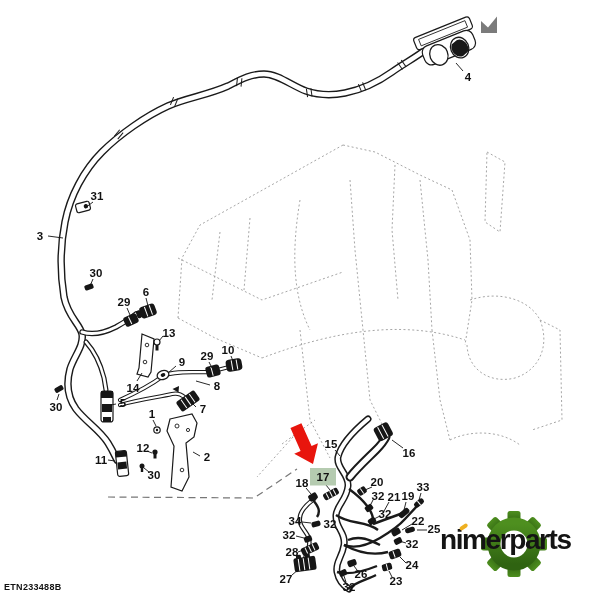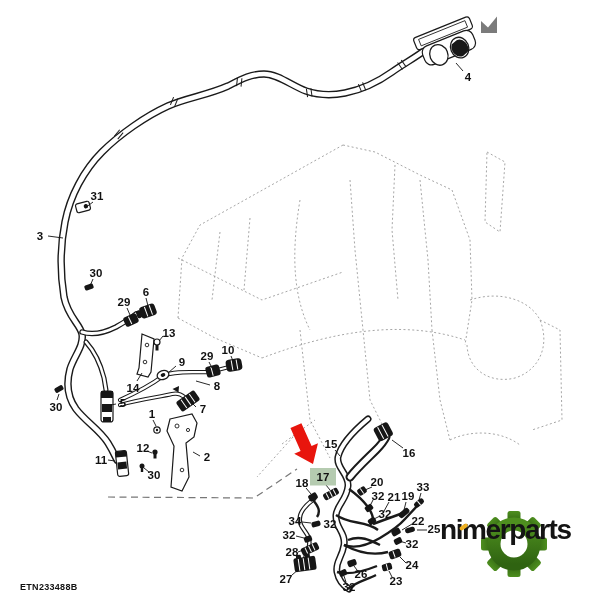--- a/index.html
+++ b/index.html
@@ -11,26 +11,26 @@
   .callout{font:700 11.5px "Liberation Sans",sans-serif;fill:#111;}
   .ink{stroke:#1a1a1a;fill:none;}
   .frame{stroke:#8f8f8f;fill:none;stroke-width:.8;stroke-dasharray:2 2.4;}
   .framebold{stroke:#777;fill:none;stroke-width:1.2;stroke-dasharray:7 4.5;}
   .tube-b{stroke:#1a1a1a;fill:none;stroke-linecap:round;}
   .tube-w{stroke:#fff;fill:none;stroke-linecap:round;}
   .blob{fill:#161616;}
   .stripe{stroke:#fff;stroke-width:1;}
   .plate{fill:#fff;stroke:#1a1a1a;stroke-width:1.2;}
   #figure-code{
-    position:absolute;left:20px;top:582px;font:700 9px "Liberation Sans",sans-serif;
+    position:absolute;left:4px;top:582px;font:700 9px "Liberation Sans",sans-serif;
     color:#111;letter-spacing:.3px;
   }
   #logo{position:absolute;left:438px;top:504px;width:162px;height:86px;}
   #logo-text{
-    position:absolute;left:2px;top:10px;font:700 28px "Liberation Sans",sans-serif;
+    position:absolute;left:2px;top:20px;font:700 28px "Liberation Sans",sans-serif;
     letter-spacing:-1.4px;color:#141414;white-space:nowrap;
   }
   #logo-accent{
     position:absolute;left:21px;top:21px;width:9px;height:3.5px;border-radius:2px;
     transform:rotate(-35deg);
   }
 </style>
 </head>
 <body>
 

